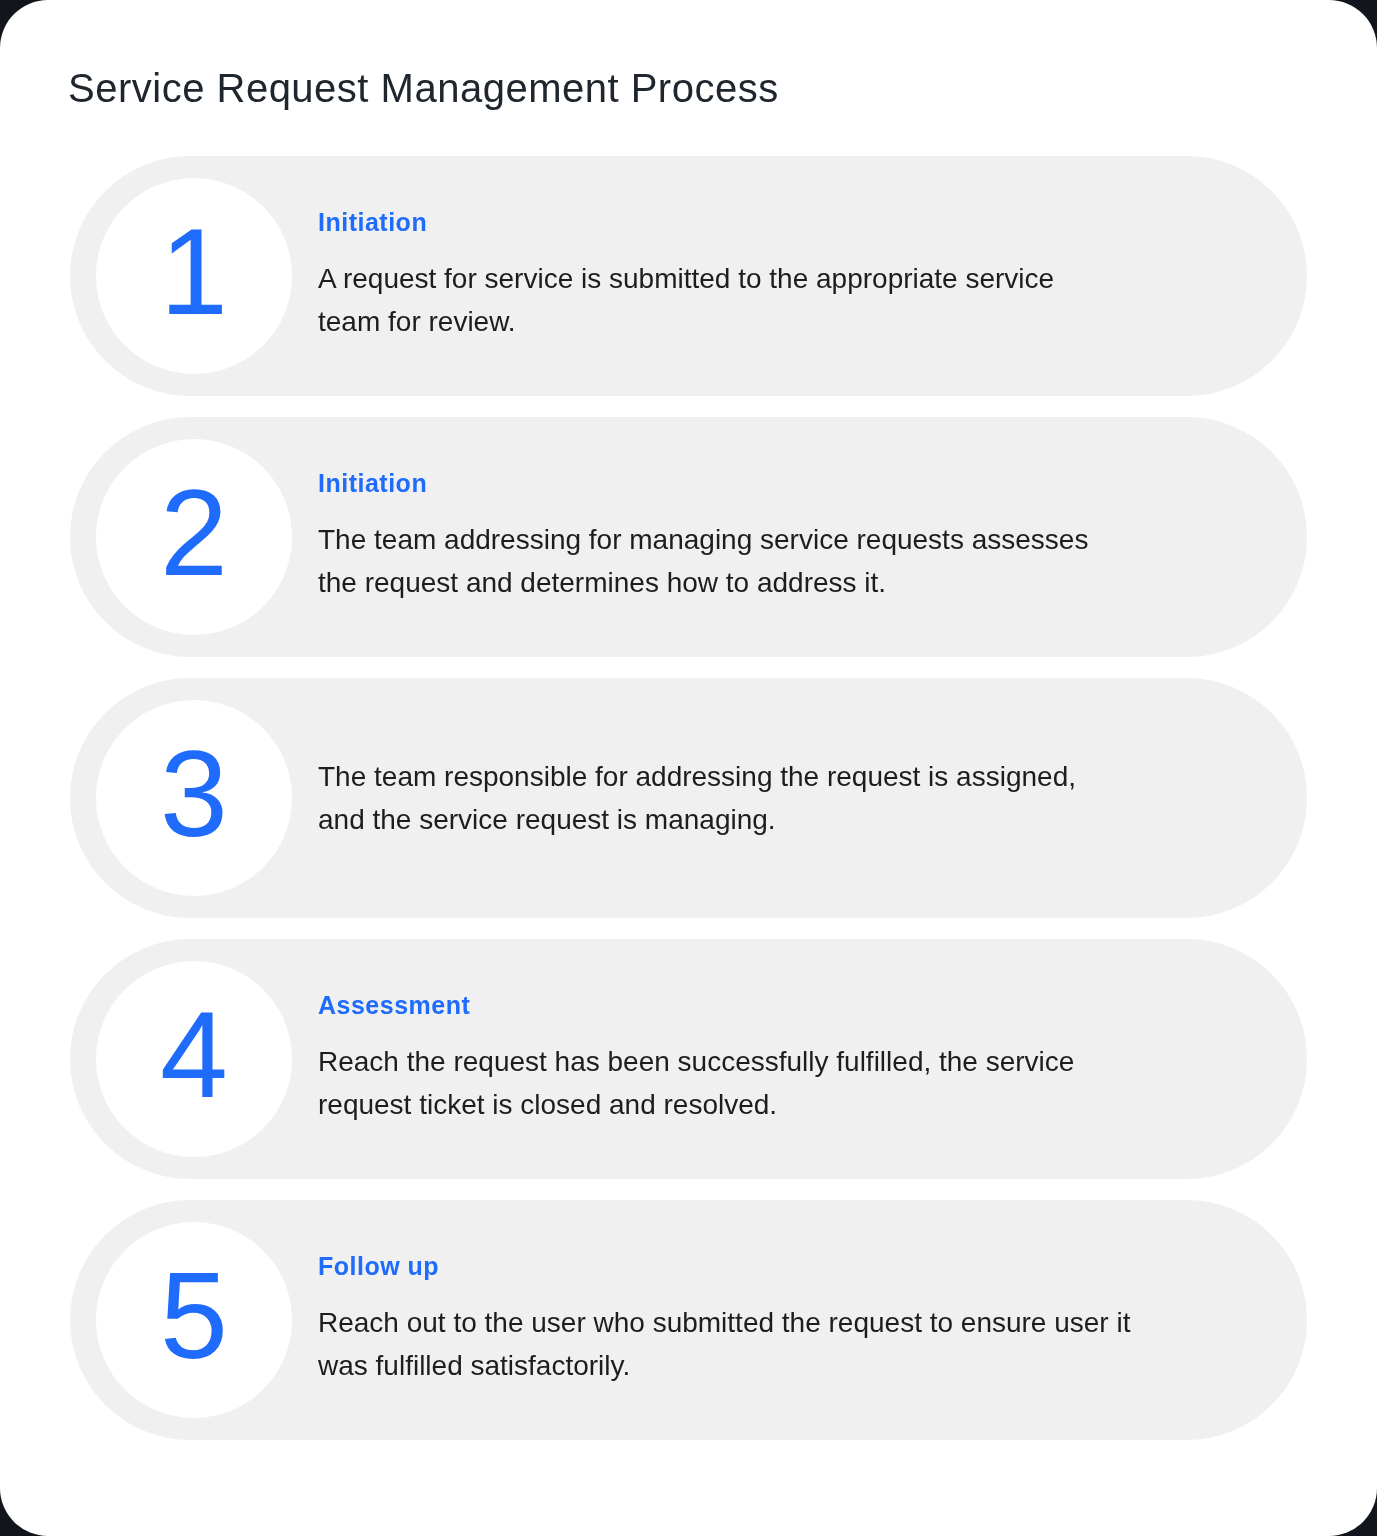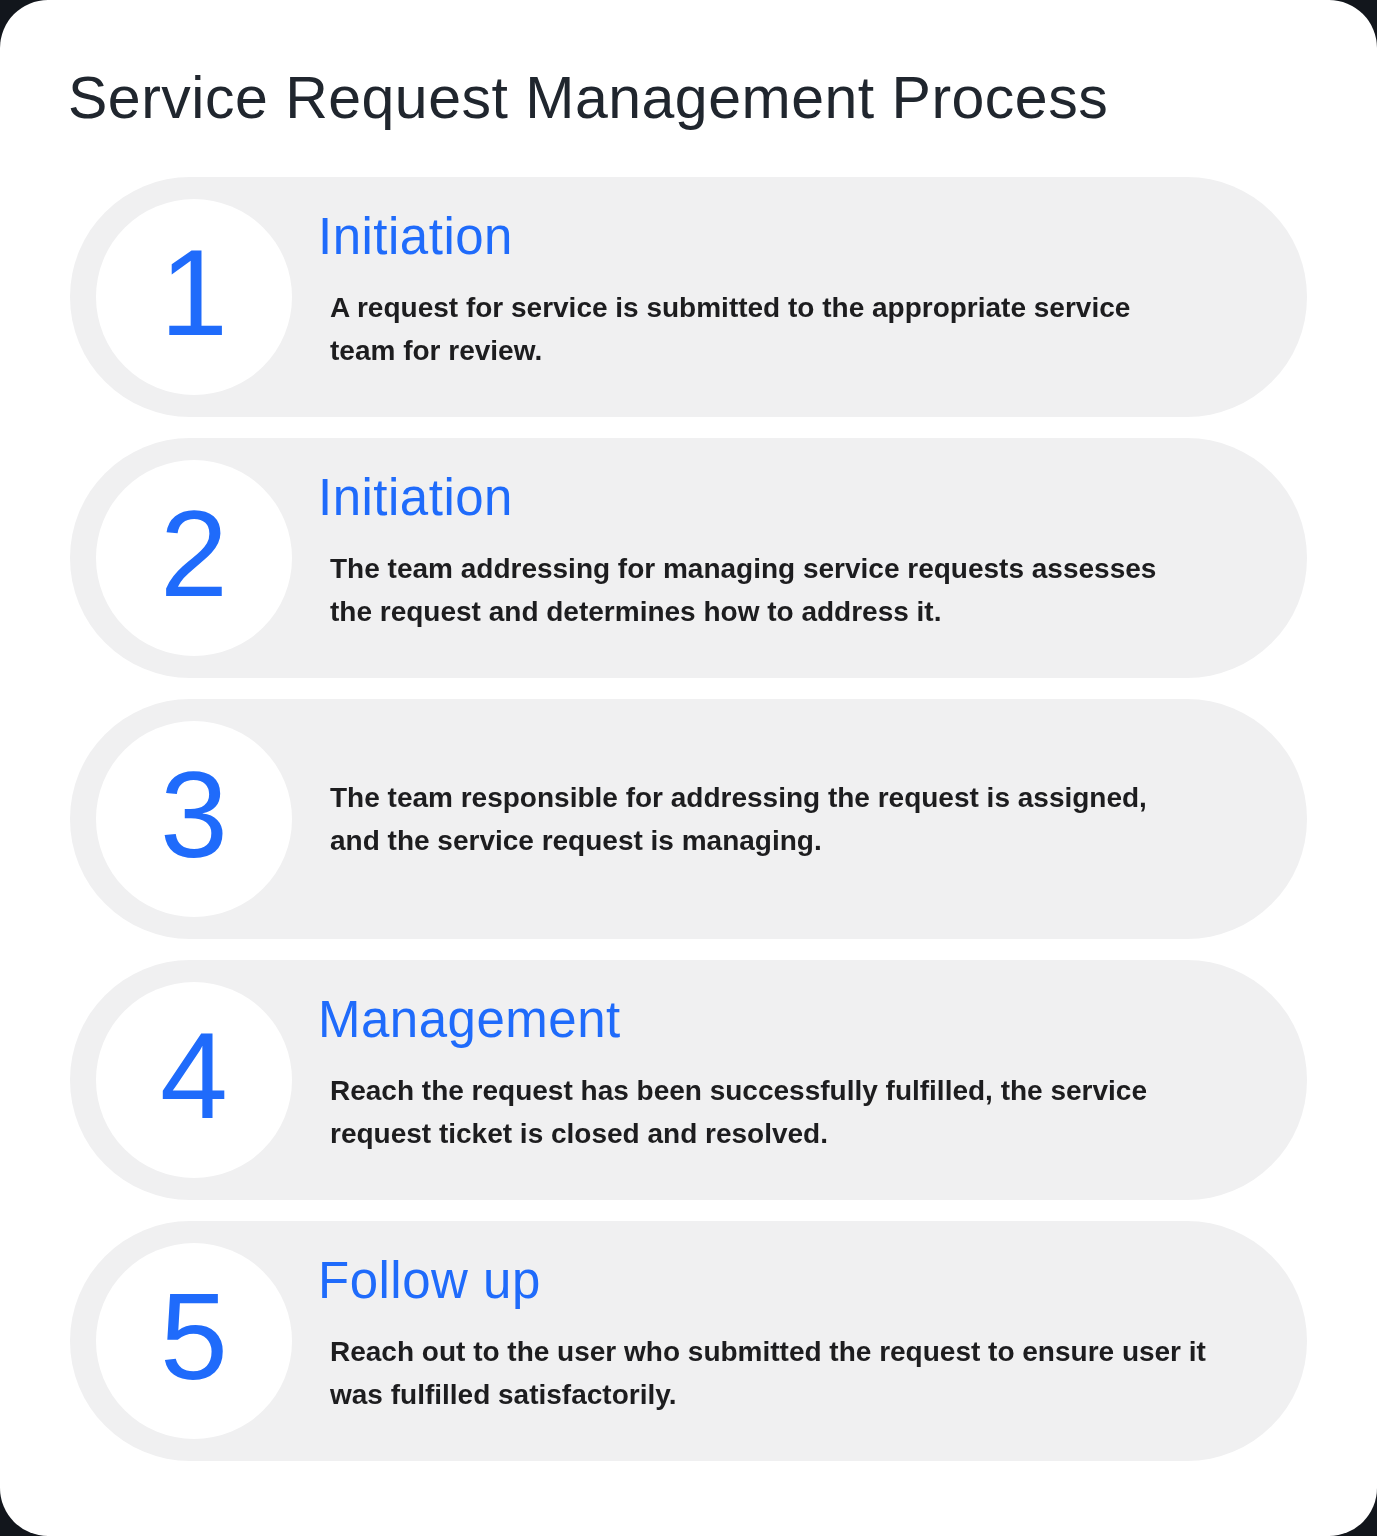--- a/index.html
+++ b/index.html
@@ -23,21 +23,21 @@
     position: absolute;
     inset: 0;
     background: var(--card-bg);
     border-radius: 48px;
     padding: 66px 70px 70px 70px;
   }
   .page-title {
     margin: 0 0 0 -2px;
     padding-left: 0;
     color: var(--title-color);
-    font-size: 59px;
+    font-size: 40px;
     font-weight: 300;
     line-height: 1.1;
     letter-spacing: 0.5px;
   }
   .steps {
     margin-top: 46px;
     display: flex;
     flex-direction: column;
     gap: 21px;
   }
@@ -67,31 +67,31 @@
     letter-spacing: 0;
     transform: translateY(-4px);
   }
   .content {
     margin-left: 26px;
     max-width: 960px;
   }
   .step-title {
     margin: 0 0 22px 0;
     color: var(--accent-blue);
-    font-size: 51px;
-    font-weight: 400;
+    font-size: 25px;
+    font-weight: 700;
     line-height: 1.05;
     letter-spacing: 0.5px;
   }
   .step-desc {
-    margin: 12px;
+    margin: 0;
     color: var(--body-color);
     font-size: 28px;
     line-height: 43px;
-    font-weight: 700;
+    font-weight: 400;
     white-space: pre-line;
   }
 </style>
 </head>
 <body>
 
 <div class="card">
   <h1 class="page-title">Service Request Management Process</h1>
 
   <div class="steps">
@@ -122,21 +122,21 @@
     <div class="content">
       <p class="step-desc">The team responsible for addressing the request is assigned,
 and the service request is managing.</p>
     </div>
   </div>
       <div class="step">
     <div class="badge">
       <span class="num">4</span>
     </div>
     <div class="content">
-      <h2 class="step-title">Management</h2>
+      <h2 class="step-title">Assessment</h2>
       <p class="step-desc">Reach the request has been successfully fulfilled, the service
 request ticket is closed and resolved.</p>
     </div>
   </div>
       <div class="step">
     <div class="badge">
       <span class="num">5</span>
     </div>
     <div class="content">
       <h2 class="step-title">Follow up</h2>

